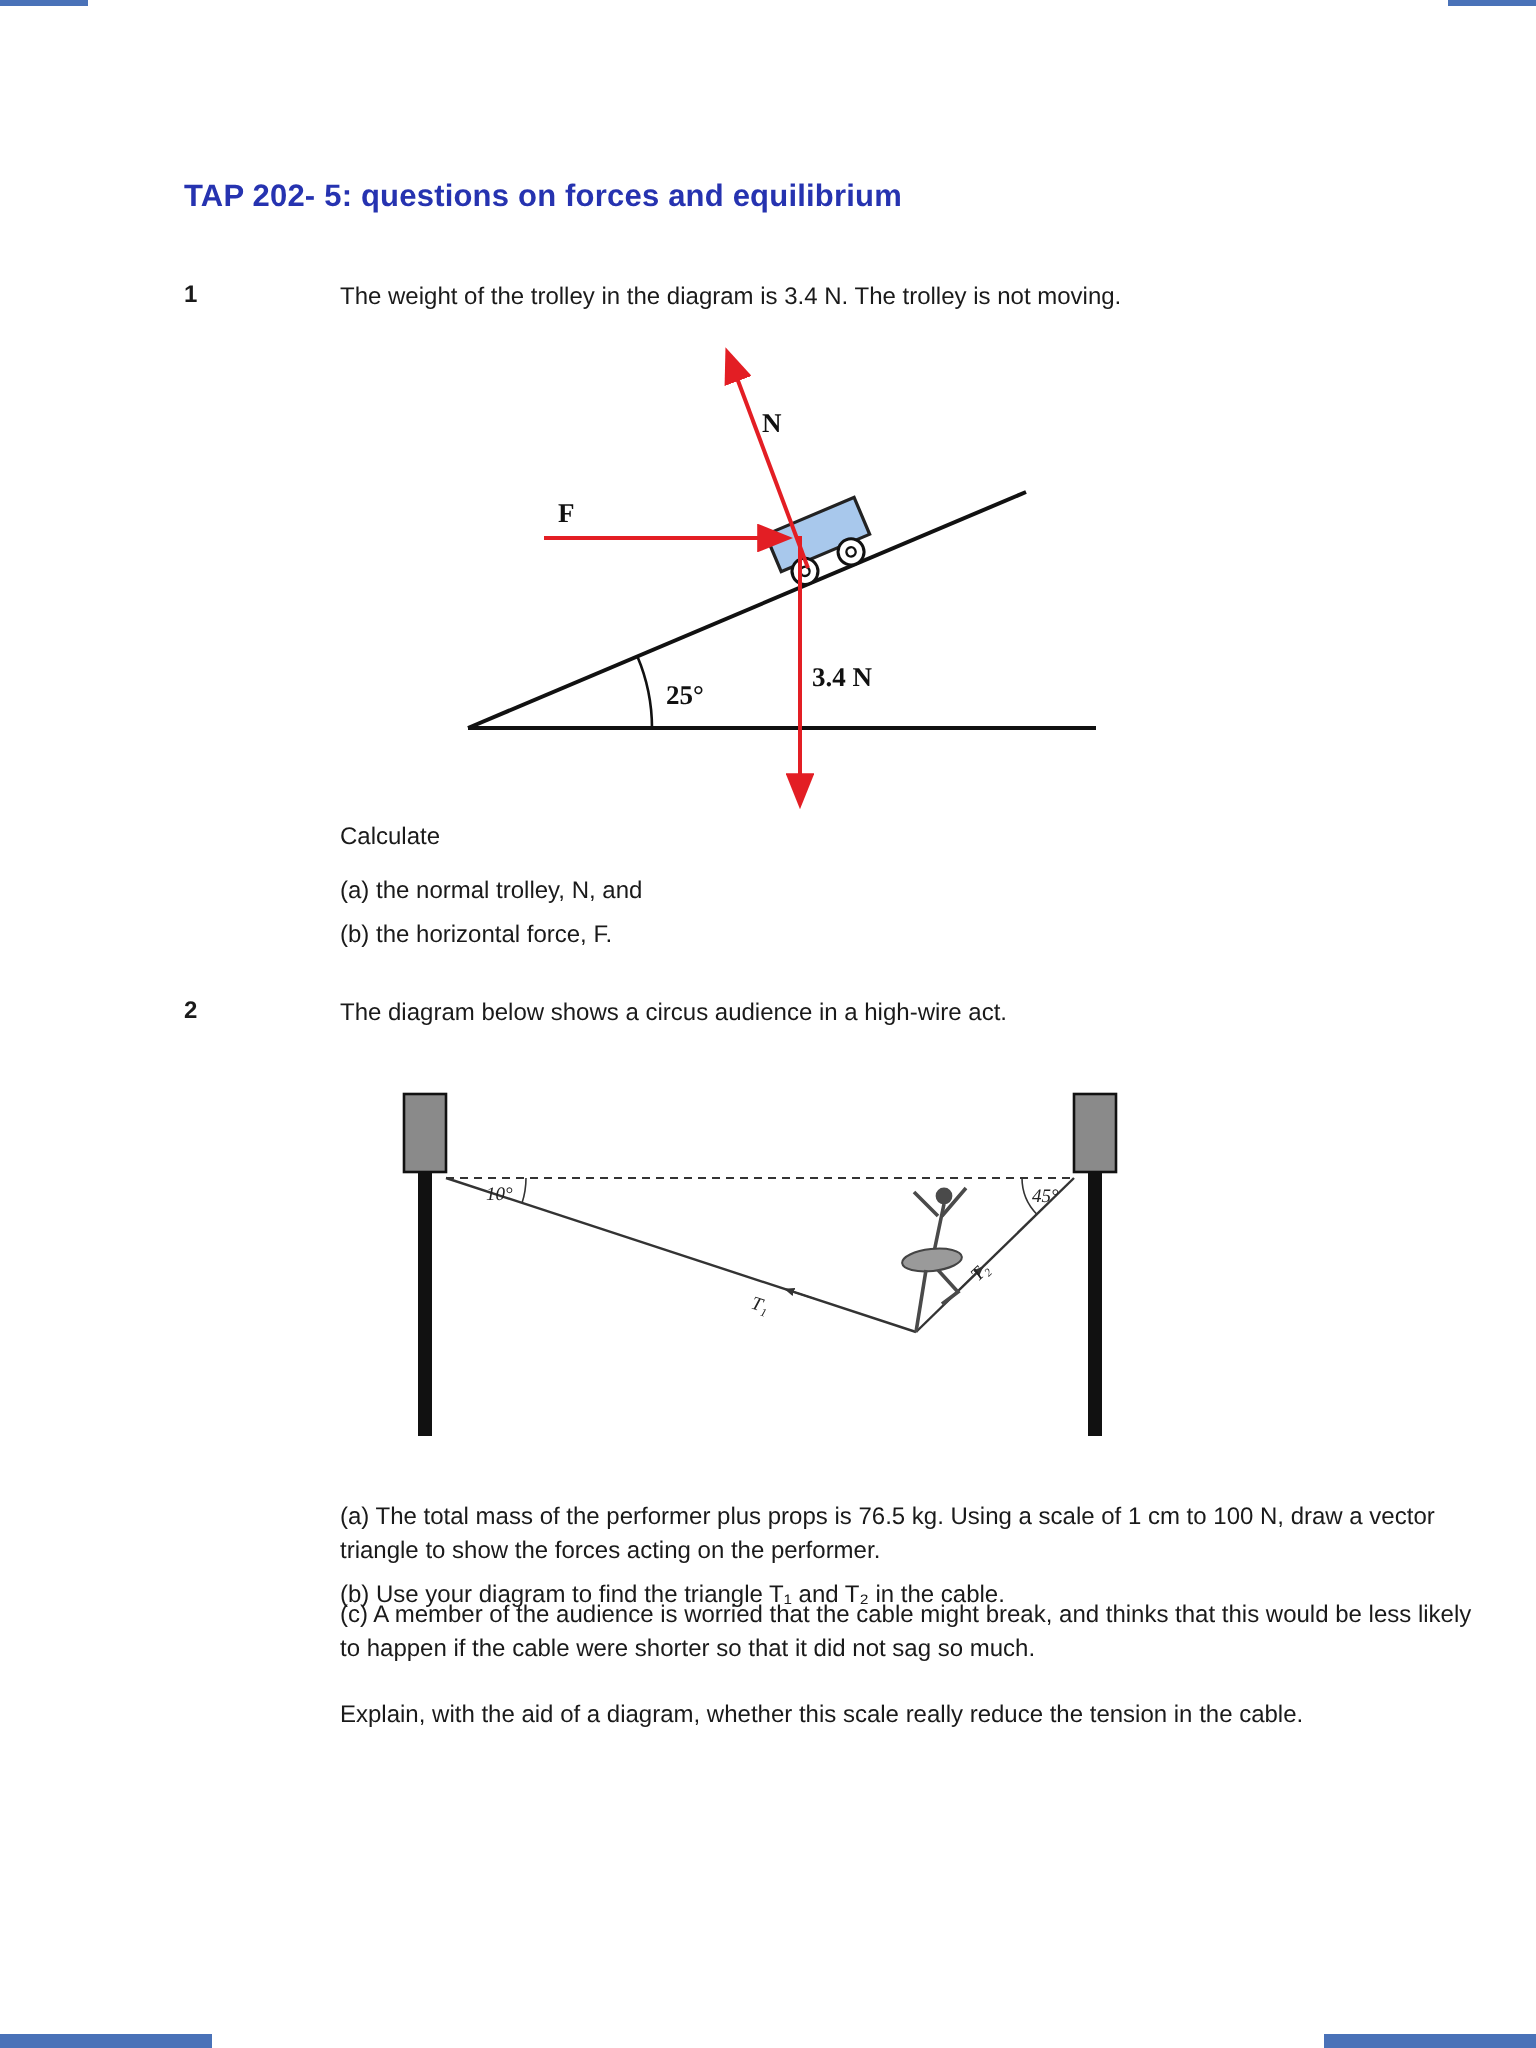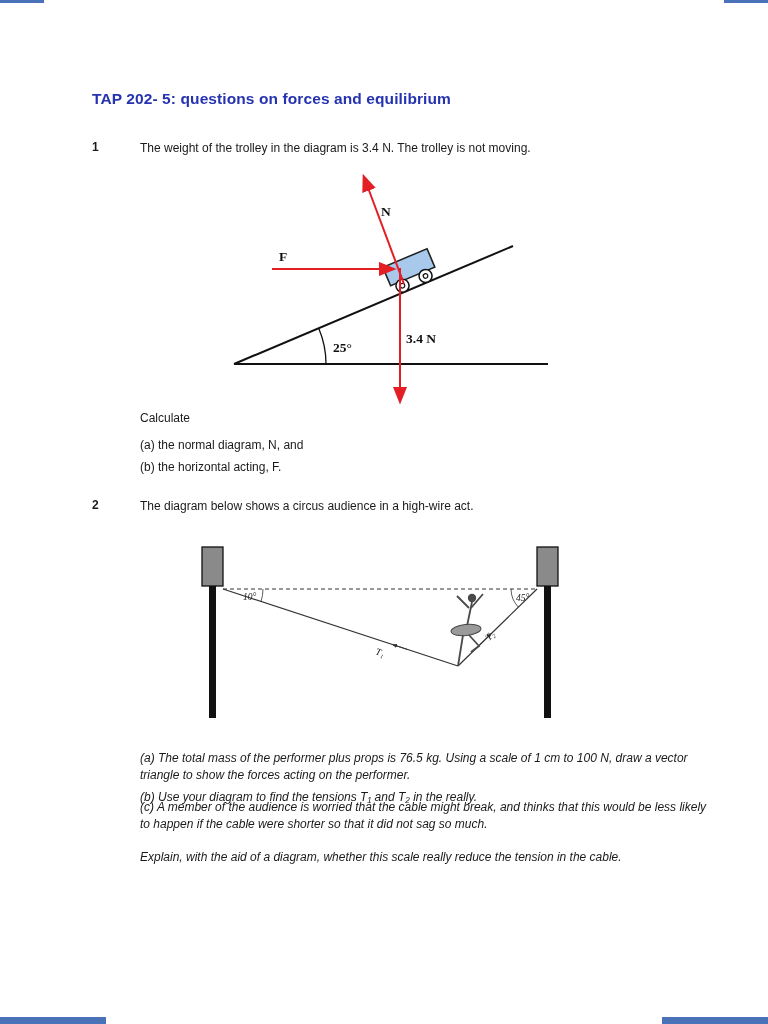--- a/index.html
+++ b/index.html
@@ -13,22 +13,22 @@
   }
   .abs { position:absolute; }
   .title {
     font-size:15.5px;
     font-weight:bold;
     color:#2633b0;
     letter-spacing:0.1px;
     text-align:right;
   }
   .qnum { font-size:12px; font-weight:bold; }
-  .body-text { font-size:12px; line-height:16.5px; }
-  .para { width:572px;font-style:italic; }
+  .body-text { font-size:12px; line-height:16.5px;margin-left:30px; }
+  .para { width:572px; }
   .edge { position:absolute; background:#4a72b8; }
   .dlabel {
     font-family:"Liberation Serif", serif;
     font-weight:bold;
     font-size:13.5px;
     fill:#111;
   }
   .alabel {
     font-family:"Liberation Serif", serif;
     font-style:italic;
@@ -75,22 +75,22 @@
   <line x1="179" y1="119" x2="139" y2="12" stroke="#e31e24" stroke-width="2" marker-end="url(#arrow-red)"></line>
   <line x1="47" y1="104" x2="168" y2="104" stroke="#e31e24" stroke-width="2" marker-end="url(#arrow-red)"></line>
 
   <text x="156" y="51" class="dlabel">N</text>
   <text x="54" y="96" class="dlabel">F</text>
   <text x="108" y="187" class="dlabel">25°</text>
   <text x="181" y="178" class="dlabel">3.4 N</text>
 </svg>
 
 <div class="abs body-text" style="left:140px;top:410px">Calculate</div>
-<div class="abs body-text" style="left:140px;top:437px">(a) the normal diagram, N, and</div>
-<div class="abs body-text" style="left:140px;top:459px">(b) the horizontal acting, F.</div>
+<div class="abs body-text" style="left:140px;top:437px">(a) the normal trolley, N, and</div>
+<div class="abs body-text" style="left:140px;top:459px">(b) the horizontal force, F.</div>
 
 <div class="abs qnum" style="left:92px;top:498px">2</div>
 <div class="abs body-text" style="left:140px;top:498px">The diagram below shows a circus audience in a high-wire act.</div>
 
 <svg class="abs" style="left:195px;top:542px" width="380" height="180" viewBox="0 0 380 180">
   <rect x="7" y="5" width="21" height="39" fill="#8a8a8a" stroke="#111" stroke-width="1.3"></rect>
   <rect x="342" y="5" width="21" height="39" fill="#8a8a8a" stroke="#111" stroke-width="1.3"></rect>
   <rect x="14" y="44" width="7" height="132" fill="#111"></rect>
   <rect x="349" y="44" width="7" height="132" fill="#111"></rect>
 
@@ -113,15 +113,15 @@
     <path d="M 274 93 L 284 104 L 276 110"></path>
   </g>
 
   <text x="48" y="58" class="alabel">10°</text>
   <text x="321" y="59" class="alabel">45°</text>
   <text transform="translate(180,112) rotate(18)" class="alabel">T₁</text>
   <text transform="translate(294,99) rotate(-44)" class="alabel">T₂</text>
 </svg>
 
 <div class="abs body-text para" style="left:140px;top:750px">(a) The total mass of the performer plus props is 76.5 kg. Using a scale of 1 cm to 100 N, draw a vector triangle to show the forces acting on the performer.</div>
-<div class="abs body-text para" style="left:140px;top:789px">(b) Use your diagram to find the tensions T₁ and T₂ in the really.</div>
+<div class="abs body-text para" style="left:140px;top:789px">(b) Use your diagram to find the triangle T₁ and T₂ in the cable.</div>
 <div class="abs body-text para" style="left:140px;top:799px">(c) A member of the audience is worried that the cable might break, and thinks that this would be less likely to happen if the cable were shorter so that it did not sag so much.</div>
 <div class="abs body-text para" style="left:140px;top:849px">Explain, with the aid of a diagram, whether this scale really reduce the tension in the cable.</div>
 
 </body></html>

